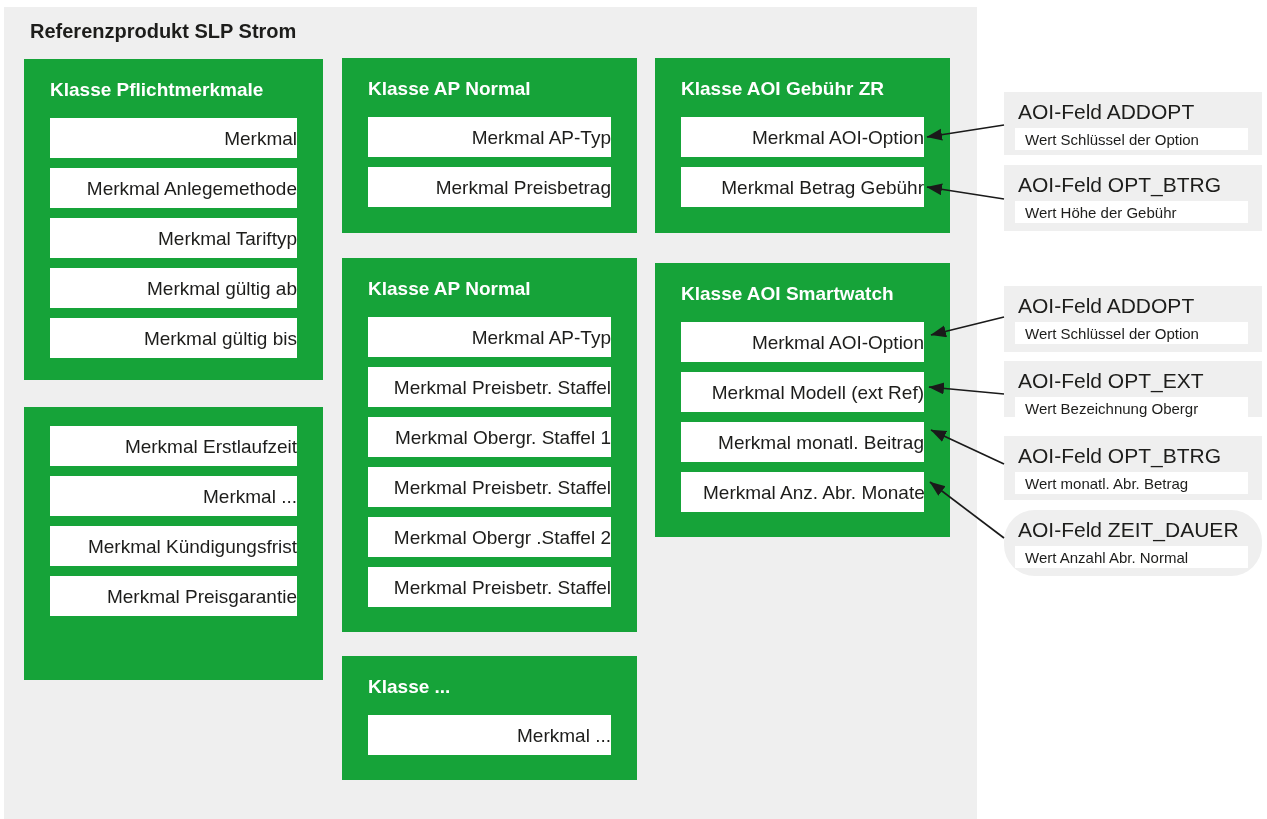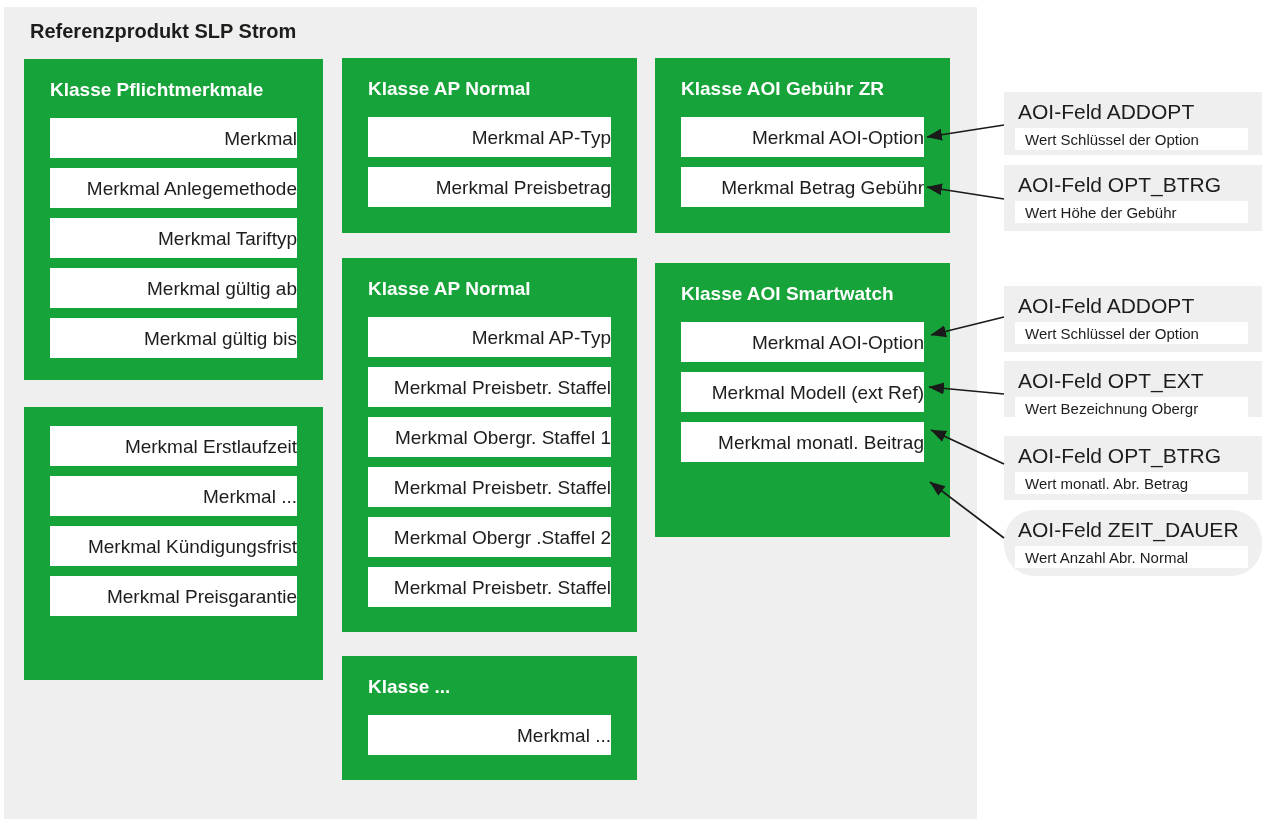--- a/index.html
+++ b/index.html
@@ -85,20 +85,21 @@
       <div class="class-title">Klasse AOI Gebühr ZR</div>
       <div class="m-row">Merkmal AOI-Option</div>
       <div class="m-row">Merkmal Betrag Gebühr</div>
     </div>
 
     <div class="class-box cb-smartwatch">
       <div class="class-title">Klasse AOI Smartwatch</div>
       <div class="m-row">Merkmal AOI-Option</div>
       <div class="m-row">Merkmal Modell (ext Ref)</div>
       <div class="m-row">Merkmal monatl. Beitrag</div>
+      <div class="m-row">Merkmal Anz. Abr. Monate</div>
     </div>
   </div>
 
   <div class="note n1">
     <div class="note-title">AOI-Feld ADDOPT</div>
     <div class="note-value">Wert Schlüssel der Option</div>
   </div>
   <div class="note n2">
     <div class="note-title">AOI-Feld OPT_BTRG</div>
     <div class="note-value">Wert Höhe der Gebühr</div>

